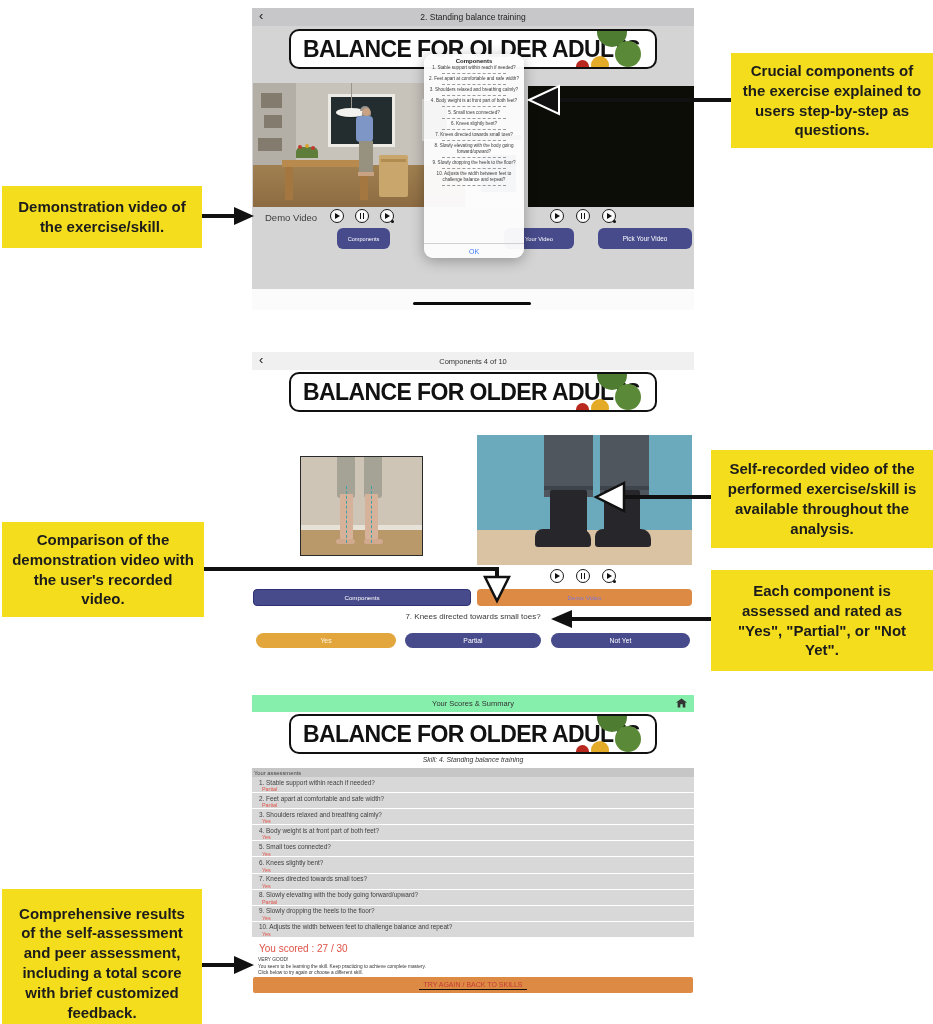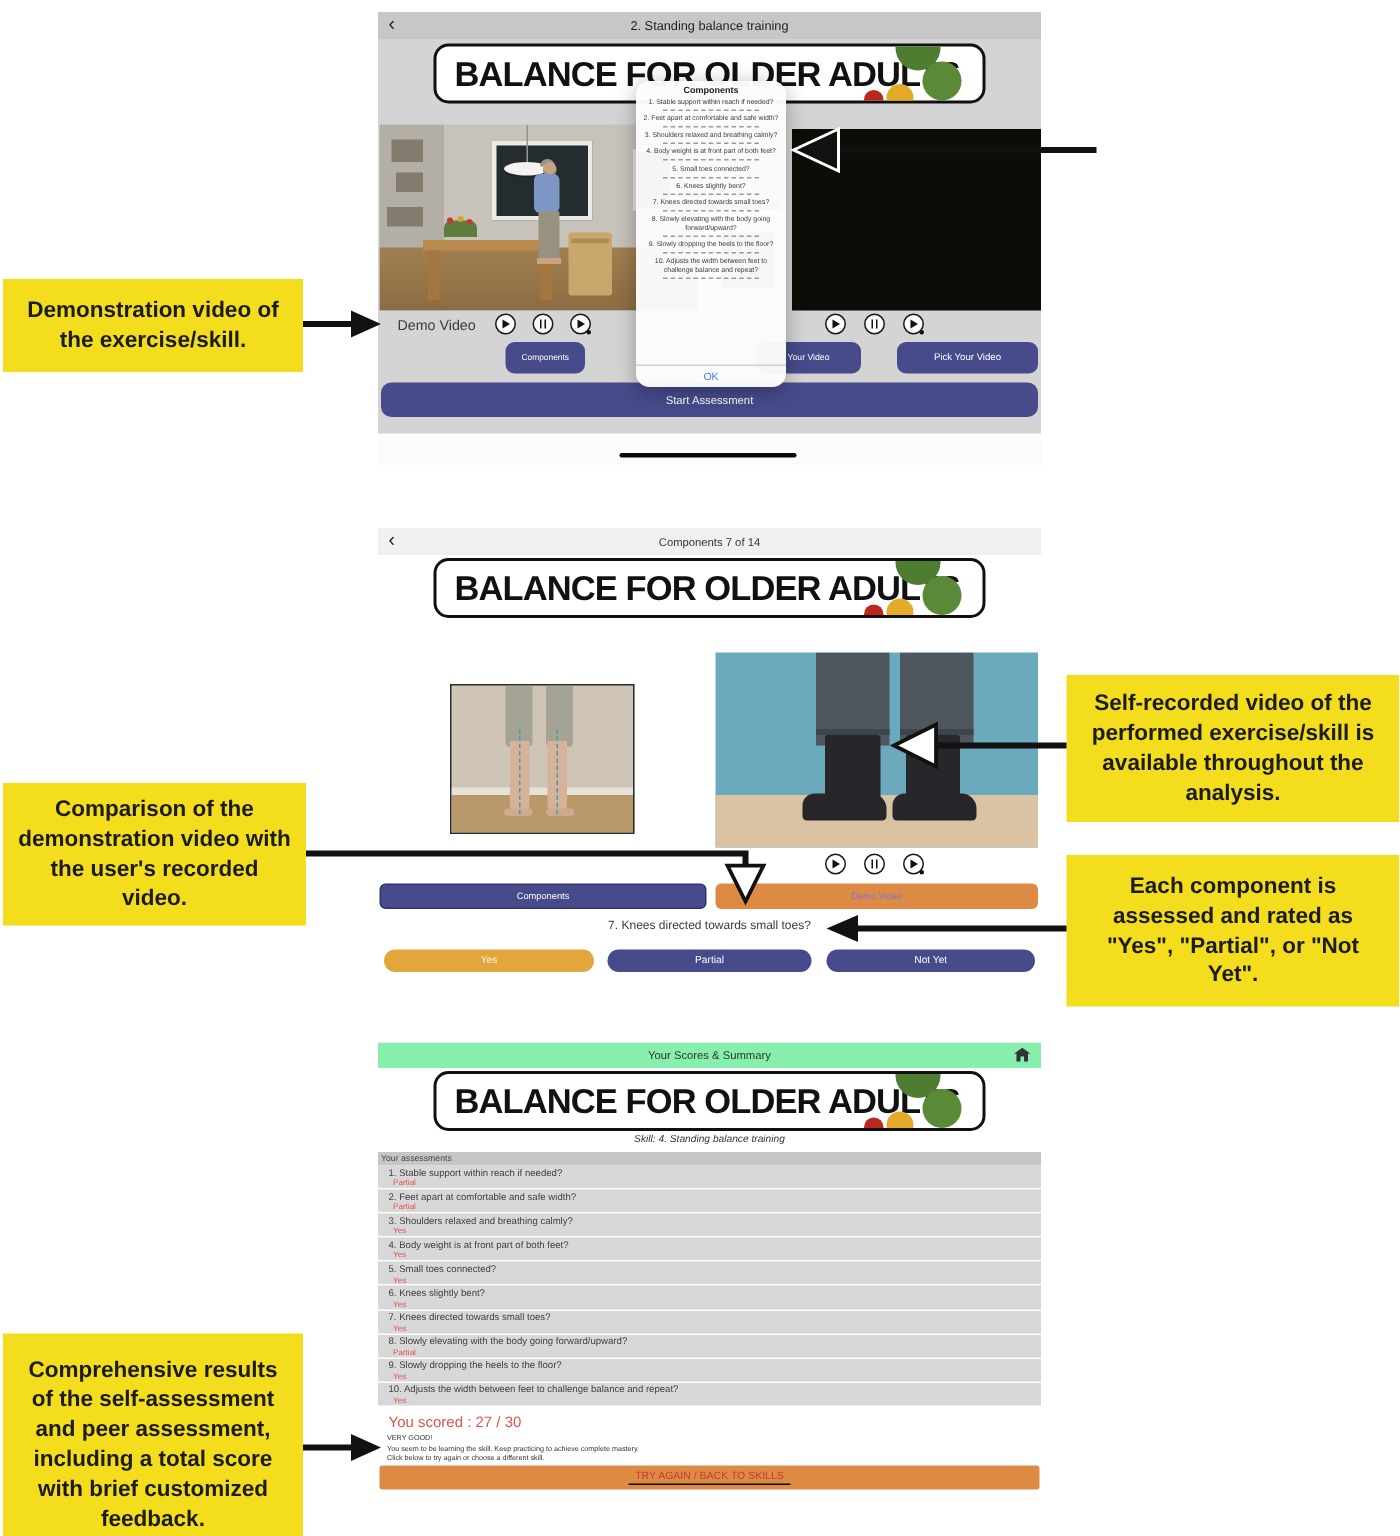--- a/index.html
+++ b/index.html
@@ -275,29 +275,28 @@
         </span>
       <span class="ctrl">
           <span class="tri"></span>
           <span class="reddot"></span>
         </span>
     </div>
 
     <div class="pillbtn s1-btn-components">Components</div>
     <div class="pillbtn s1-btn-yourvideo">Your Video</div>
     <div class="pillbtn s1-btn-pick">Pick Your Video</div>
-    <div class="pillbtn s1-btn-start">Start Assessment</div>
     <div class="s1-footer"></div>
     <div class="s1-homebar"></div>
   </div>
 
   <div class="screen s2">
     <div class="hdr">
       <span class="back">‹</span>
-      <span>Components  7 of 14</span>
+      <span>Components  4 of 10</span>
     </div>
     <div class="logo">
       <span class="logo-text">BALANCE FOR OLDER ADULTS</span>
       <span class="dot dot-g1"></span>
       <span class="dot dot-g2"></span>
       <span class="dot dot-y"></span>
       <span class="dot dot-r"></span>
     </div>
 
     <div class="s2-vidlegs">
@@ -428,20 +427,21 @@
     <div class="s3-fb">
       <div class="fb-title">VERY GOOD!</div>
       <div>You seem to be learning the skill. Keep practicing to achieve complete mastery.</div>
       <div>Click below to try again or choose a different skill.</div>
     </div>
     <div class="pillbtn s3-btn-try">
       <span>TRY AGAIN / BACK TO SKILLS</span>
     </div>
   </div>
 
+  <div class="callout co1">Crucial components of the exercise explained to users step-by-step as questions.</div>
   <div class="callout co3">Self-recorded video of the performed exercise/skill is available throughout the analysis.</div>
   <div class="callout co2">Demonstration video of the exercise/skill.</div>
   <div class="callout co5">Each component is assessed and rated as "Yes", "Partial", or "Not Yet".</div>
   <div class="callout co4">Comparison of the demonstration video with the user's recorded video.</div>
   <div class="callout co6">Comprehensive results of the self-assessment and peer assessment, including a total score with brief customized feedback.</div>
 
   <svg class="arrows">
 
     <line x1="556" y1="100" x2="731" y2="100" stroke="#111" stroke-width="4"></line>
     <polygon points="529,100 559,86 559,114" fill="#111" stroke="#fff" stroke-width="2"></polygon>

